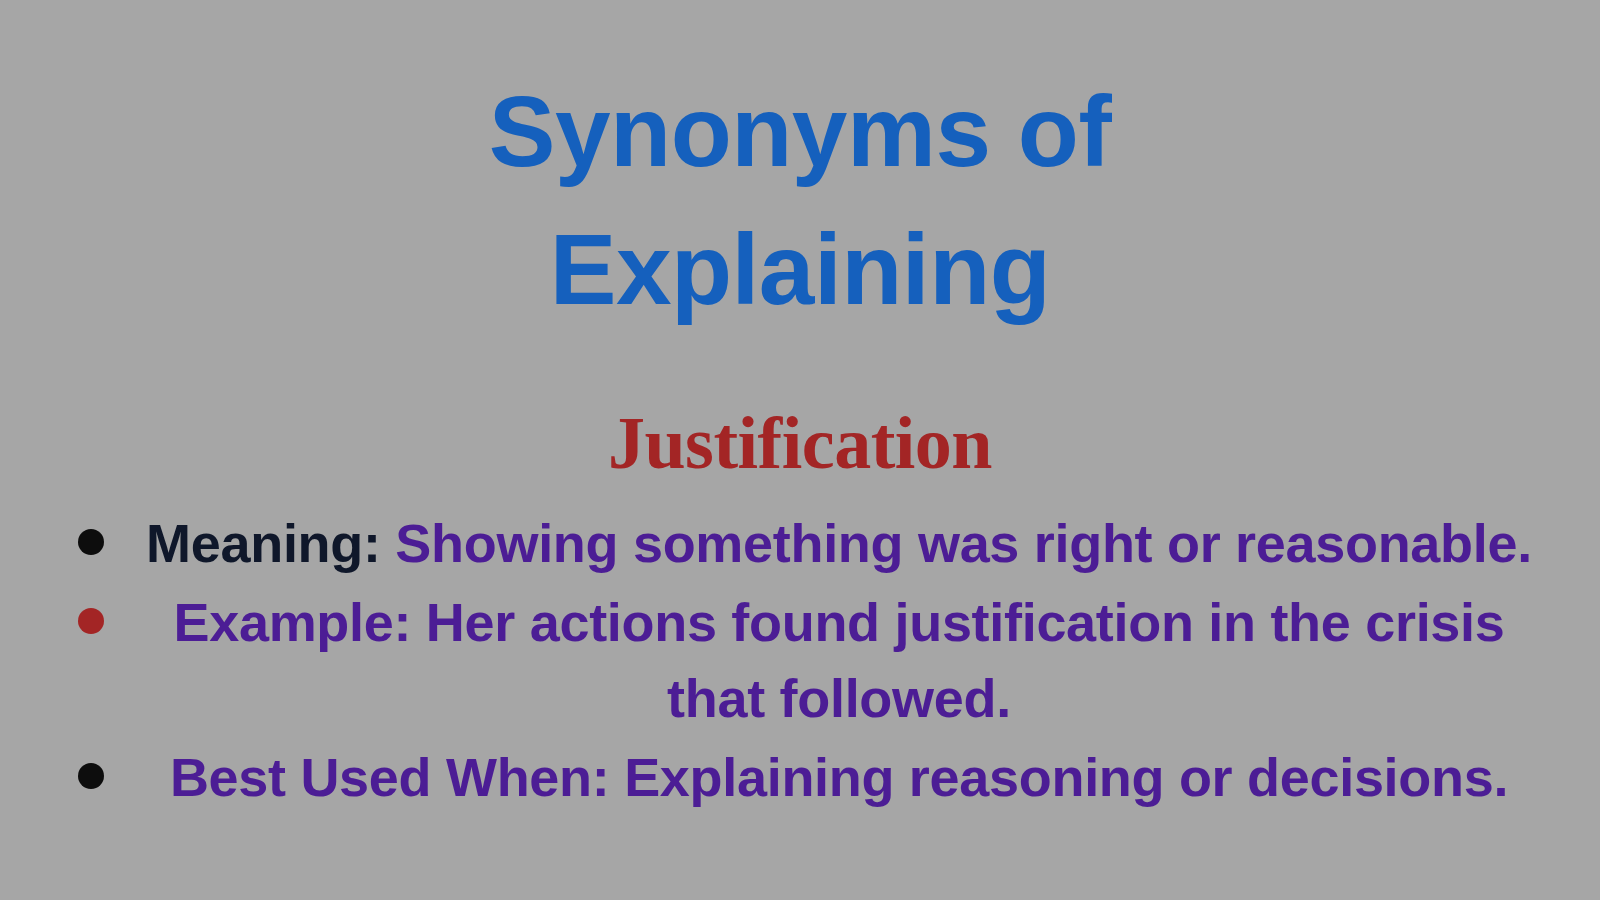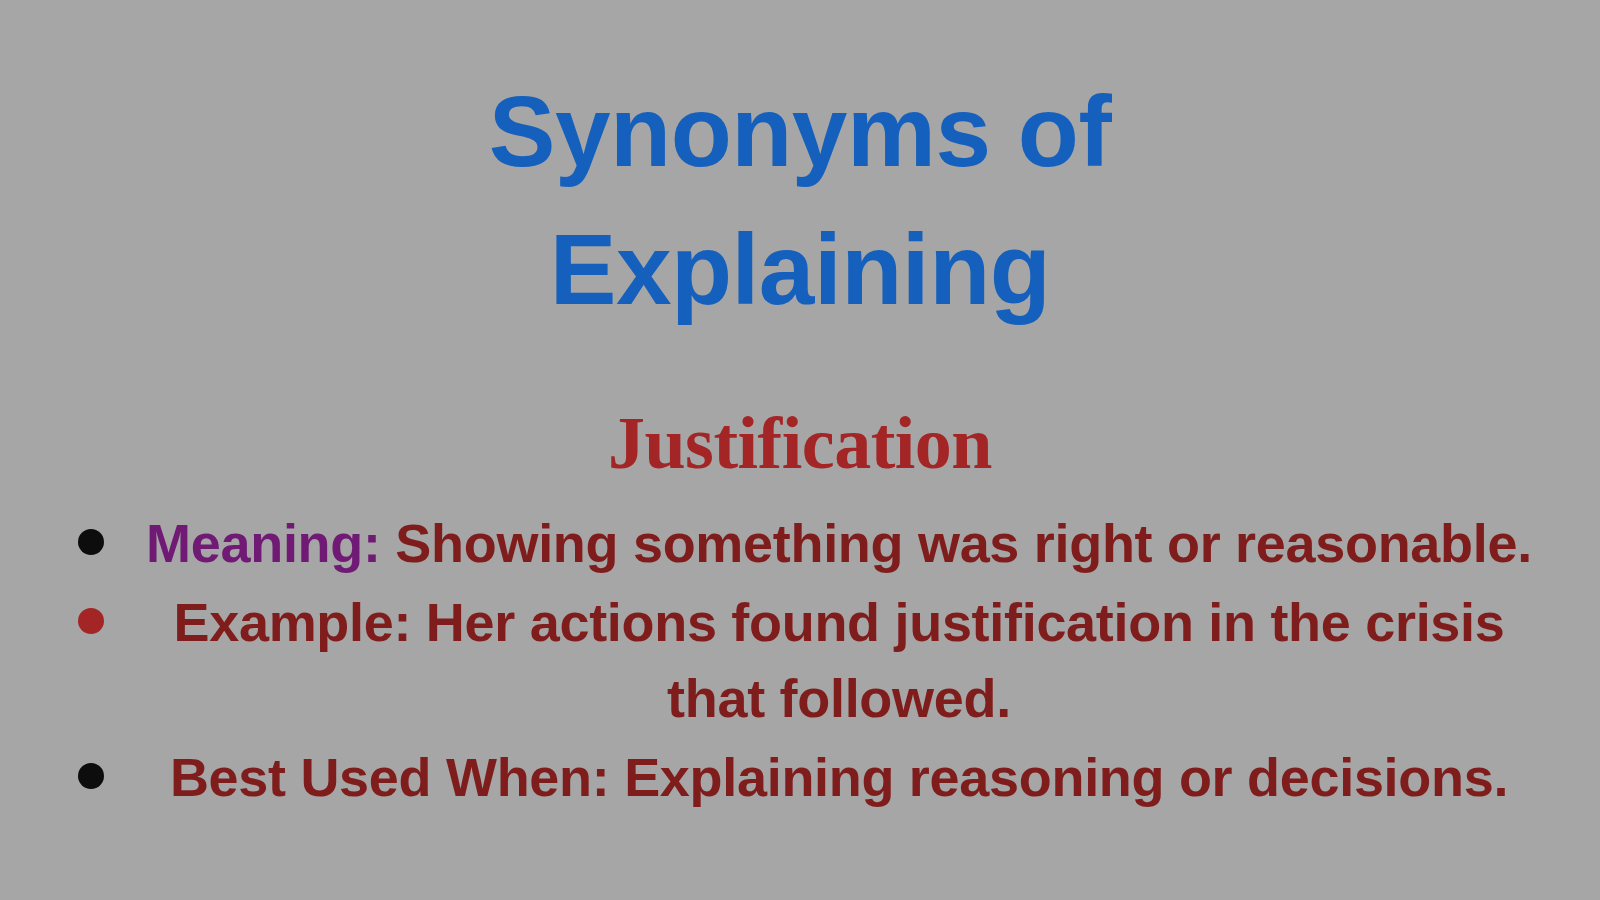--- a/index.html
+++ b/index.html
@@ -92,24 +92,24 @@
   }
   .marker.red {
     background: #a32525;
   }
   
   .bullet-item:nth-child(1) .marker { top: 24px; }
   .bullet-item:nth-child(2) .marker { top: 24px; }
   .bullet-item:nth-child(3) .marker { top: 24px; }
 
   .label-red {
-    color: #701a75;
+    color: #0f172a;
   }
   .bullet-text {
-    color: #7f1d1d;
+    color: #4c1d95;
   }
   .item-inner {
     display: block;
   }
 </style>
 </head>
 <body>
 
 <div class="slide">
 

